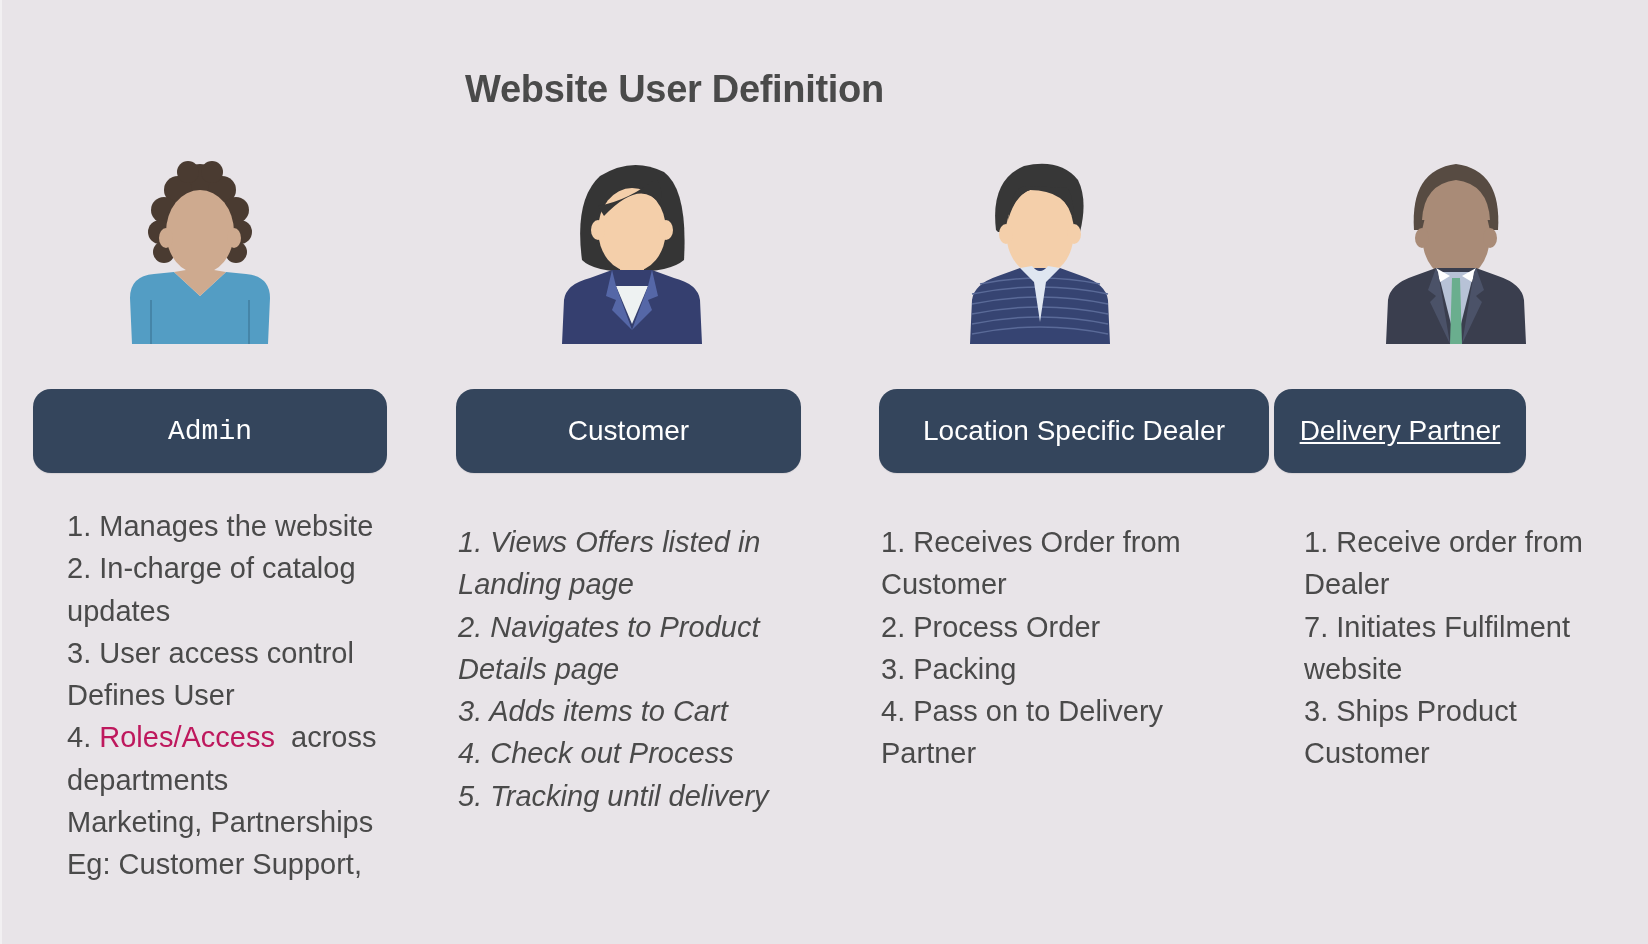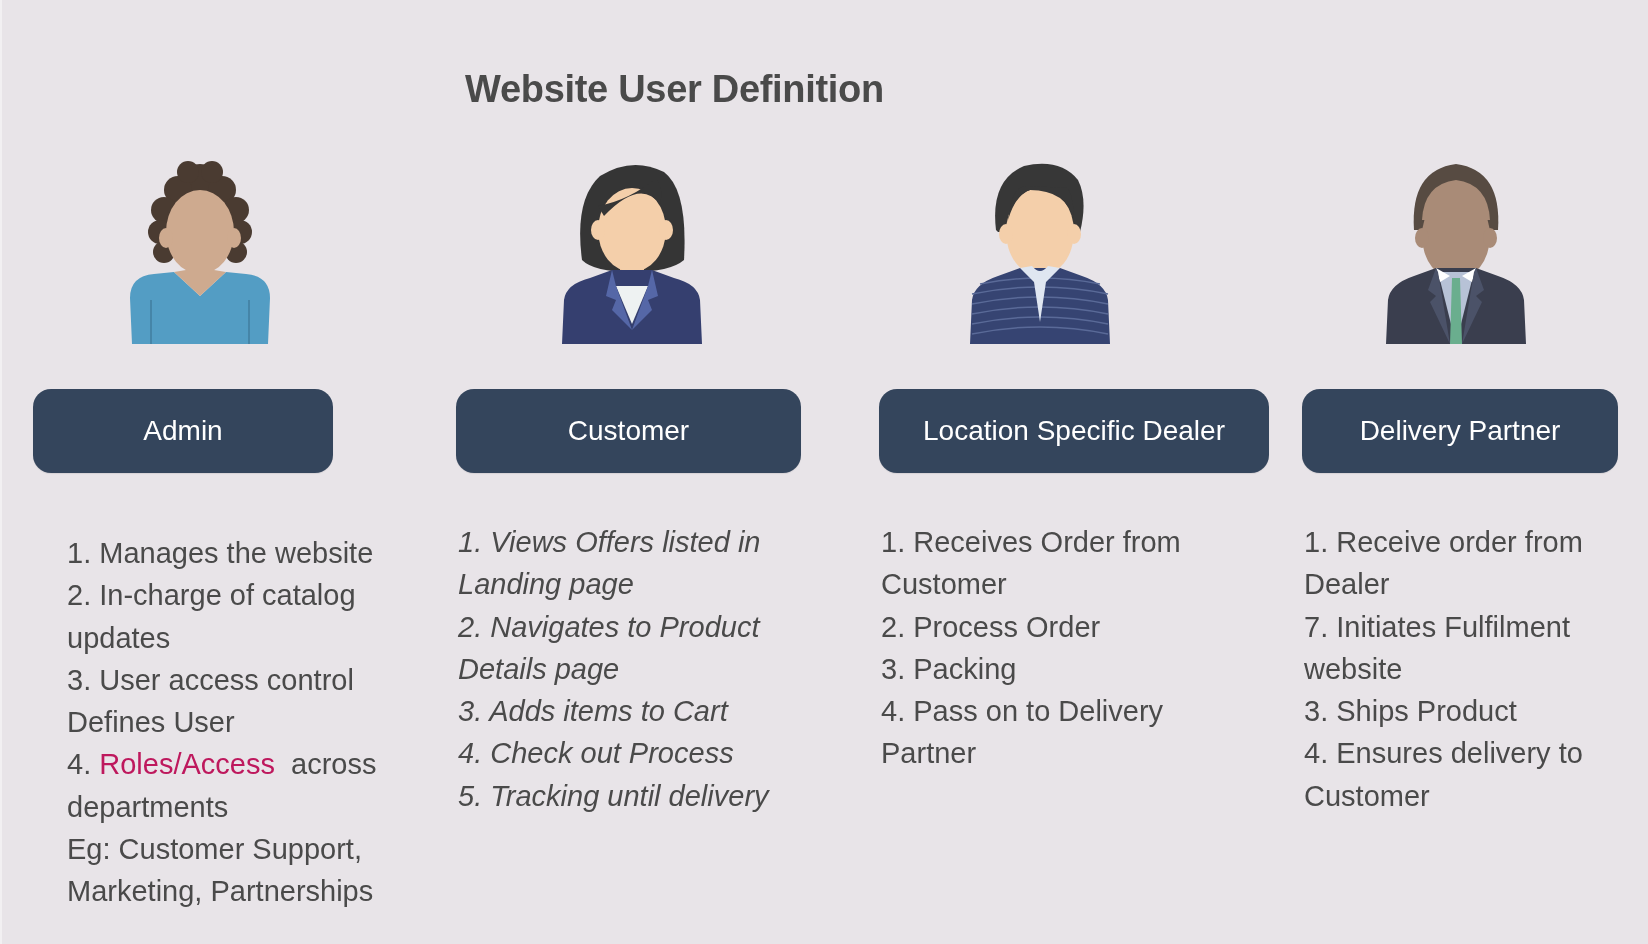--- a/index.html
+++ b/index.html
@@ -98,43 +98,43 @@
   <ellipse cx="38" cy="78" rx="7" ry="10" fill="#a98b77"></ellipse>
   <ellipse cx="106" cy="78" rx="7" ry="10" fill="#a98b77"></ellipse>
   <path d="M2 184 L4 140 Q6 124 30 116 L52 108 L92 108 L114 116 Q138 124 140 140 L142 184 Z" fill="#3a3e4e"></path>
   <path d="M54 112 L72 184 L90 112 Z" fill="#b7c2d6"></path>
   <path d="M52 108 L56 122 L66 116 Z M92 108 L88 122 L78 116 Z" fill="#ffffff"></path>
   <path d="M68 118 L76 118 L78 184 L66 184 Z" fill="#6aae8e"></path>
   <path d="M52 108 L44 130 L52 136 L46 142 L66 184 L54 112 Z" fill="#4b5268"></path>
   <path d="M92 108 L100 130 L92 136 L98 142 L78 184 L90 112 Z" fill="#4b5268"></path>
 </svg>
 
-<div class="role-btn" style="left:33px; width:300px;">
+<div class="role-btn" style="left:33px; width:354px;font-family:Liberation Mono, monospace;">
   <span>Admin</span>
 </div>
 <div class="role-btn" style="left:456px; width:345px;">
   <span>Customer</span>
 </div>
 <div class="role-btn" style="left:879px; width:390px;">
   <span>Location Specific Dealer</span>
 </div>
-<div class="role-btn" style="left:1302px; width:316px;">
+<div class="role-btn" style="left:1274px; width:252px;text-decoration:underline;">
   <span>Delivery Partner</span>
 </div>
 
-<ul class="duties" style="left:67px; top:505px;margin-top:27px;">
+<ul class="duties" style="left:67px; top:505px;">
   <li>1. Manages the website</li>
   <li>2. In-charge of catalog</li>
   <li>updates</li>
   <li>3. User access control</li>
   <li>Defines User</li>
   <li><span>4. </span><span class="dark">Roles/Access</span><span style="white-space:pre;">  across</span></li>
   <li>departments</li>
+  <li>Marketing, Partnerships</li>
   <li>Eg: Customer Support,</li>
-  <li>Marketing, Partnerships</li>
 </ul>
 
 <ul class="duties" style="left:458px; top:521px;font-style:italic;">
   <li>1. Views Offers listed in</li>
   <li>Landing page</li>
   <li>2. Navigates to Product</li>
   <li>Details page</li>
   <li>3. Adds items to Cart</li>
   <li>4. Check out Process</li>
   <li>5. Tracking until delivery</li>
@@ -148,15 +148,14 @@
   <li>4. Pass on to Delivery</li>
   <li>Partner</li>
 </ul>
 
 <ul class="duties" style="left:1304px; top:521px;">
   <li>1. Receive order from</li>
   <li>Dealer</li>
   <li>7. Initiates Fulfilment</li>
   <li>website</li>
   <li>3. Ships Product</li>
-  <li>4. Ensures delivery to</li>
   <li>Customer</li>
 </ul>
 
 </body></html>

